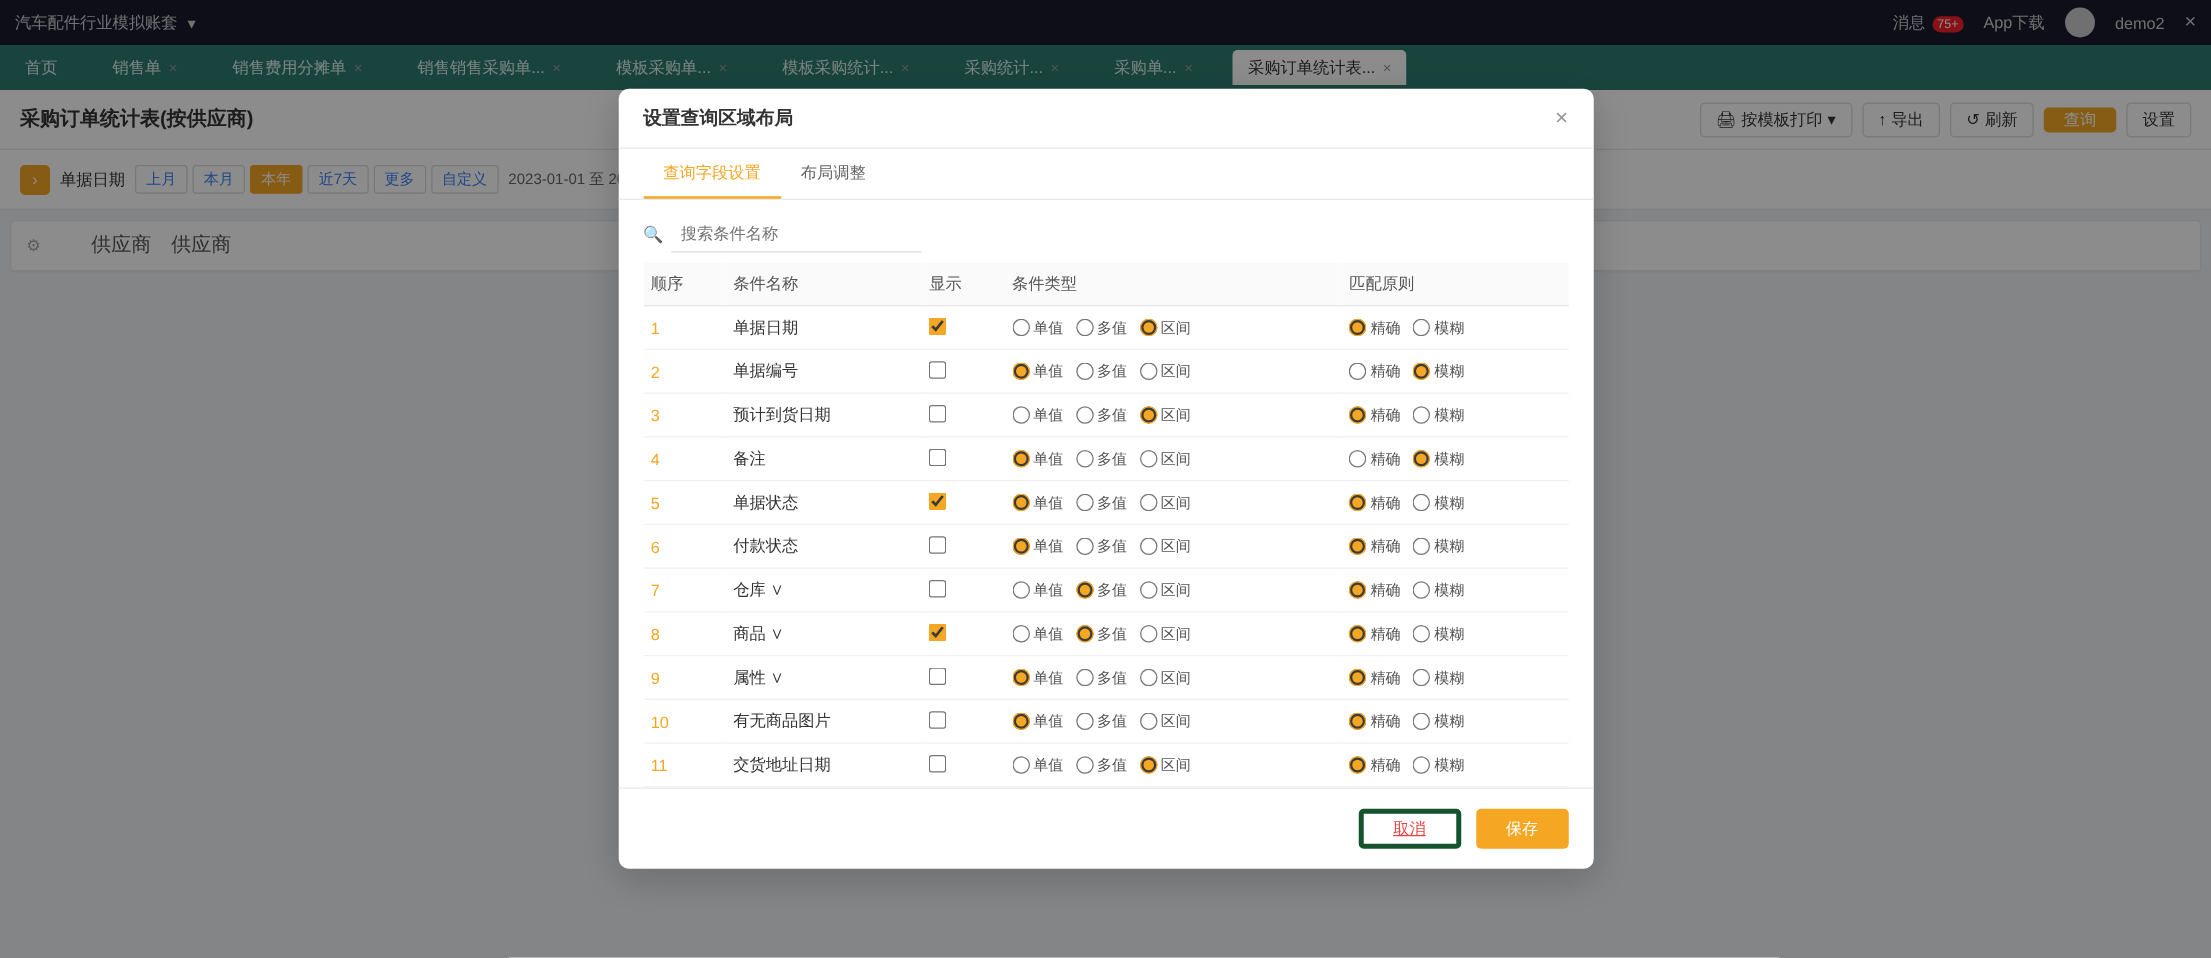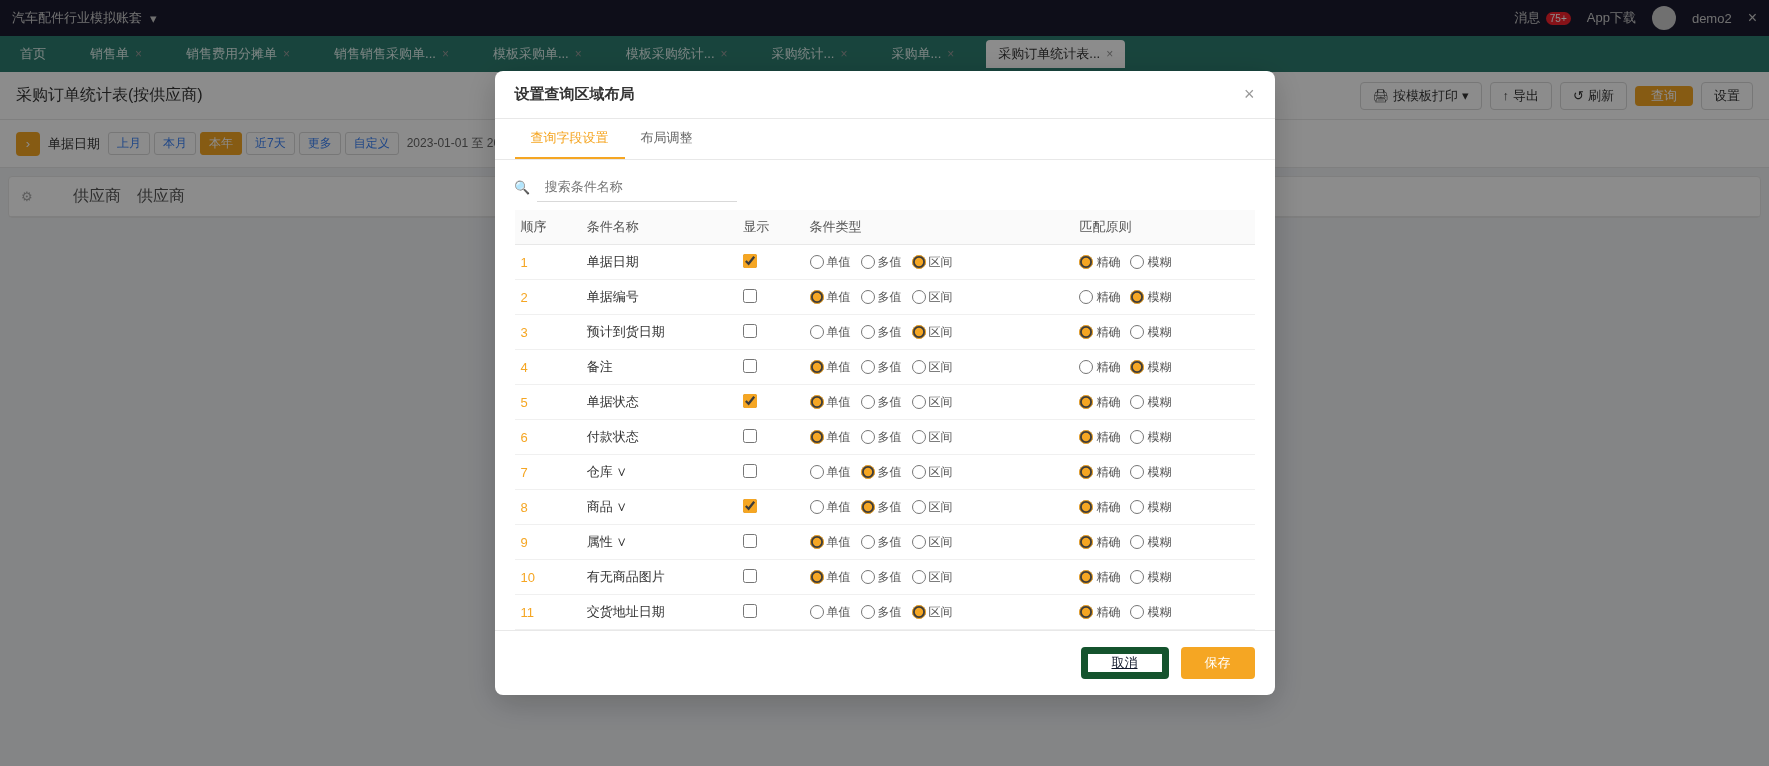--- a/index.html
+++ b/index.html
@@ -51,21 +51,21 @@
     
     .page-header {
       height: 48px;
       background: #fff;
       display: flex;
       align-items: center;
       justify-content: space-between;
       padding: 0 16px;
       border-bottom: 1px solid #e8e8e8;
     }
-    .page-title { font-size: 16px; font-weight: normal; color: #333; }
+    .page-title { font-size: 16px; font-weight: bold; color: #333; }
     .page-actions { display: flex; align-items: center; gap: 8px; }
     .btn-outline {
       height: 28px; padding: 0 12px; border: 1px solid #d9d9d9; border-radius: 4px;
       background: #fff; color: #333; cursor: pointer; font-size: 13px; display: flex; align-items: center; gap: 4px;
     }
     .btn-orange {
       height: 20px; padding: 0 16px; border: none; border-radius: 4px;
       background: #f5a623; color: #fff; cursor: pointer; font-size: 13px;
     }
 
@@ -215,22 +215,22 @@
 
     
     .dialog-footer {
       padding: 16px 20px;
       display: flex;
       justify-content: flex-end;
       gap: 12px;
       border-top: 1px solid #e8e8e8;
     }
     .btn-cancel {
-      height: 32px; padding: 0 24px; border: 7px solid #14532d; border-radius: 4px;
-      background: #fff; color: #0f172a; cursor: pointer; font-size: 13px; text-decoration: underline;
+      height: 32px; padding: 0 24px; border: 4px solid #14532d; border-radius: 4px;
+      background: #fff; color: #ef4444; cursor: pointer; font-size: 13px; text-decoration: underline;
     }
     .btn-save {
       height: 32px; padding: 0 24px; border: none; border-radius: 4px;
       background: #f5a623; color: #fff; cursor: pointer; font-size: 13px;
     }
 
     
     .dialog-table::-webkit-scrollbar { width: 6px; }
     .dialog-table::-webkit-scrollbar-thumb { background: #ddd; border-radius: 3px; }
 

